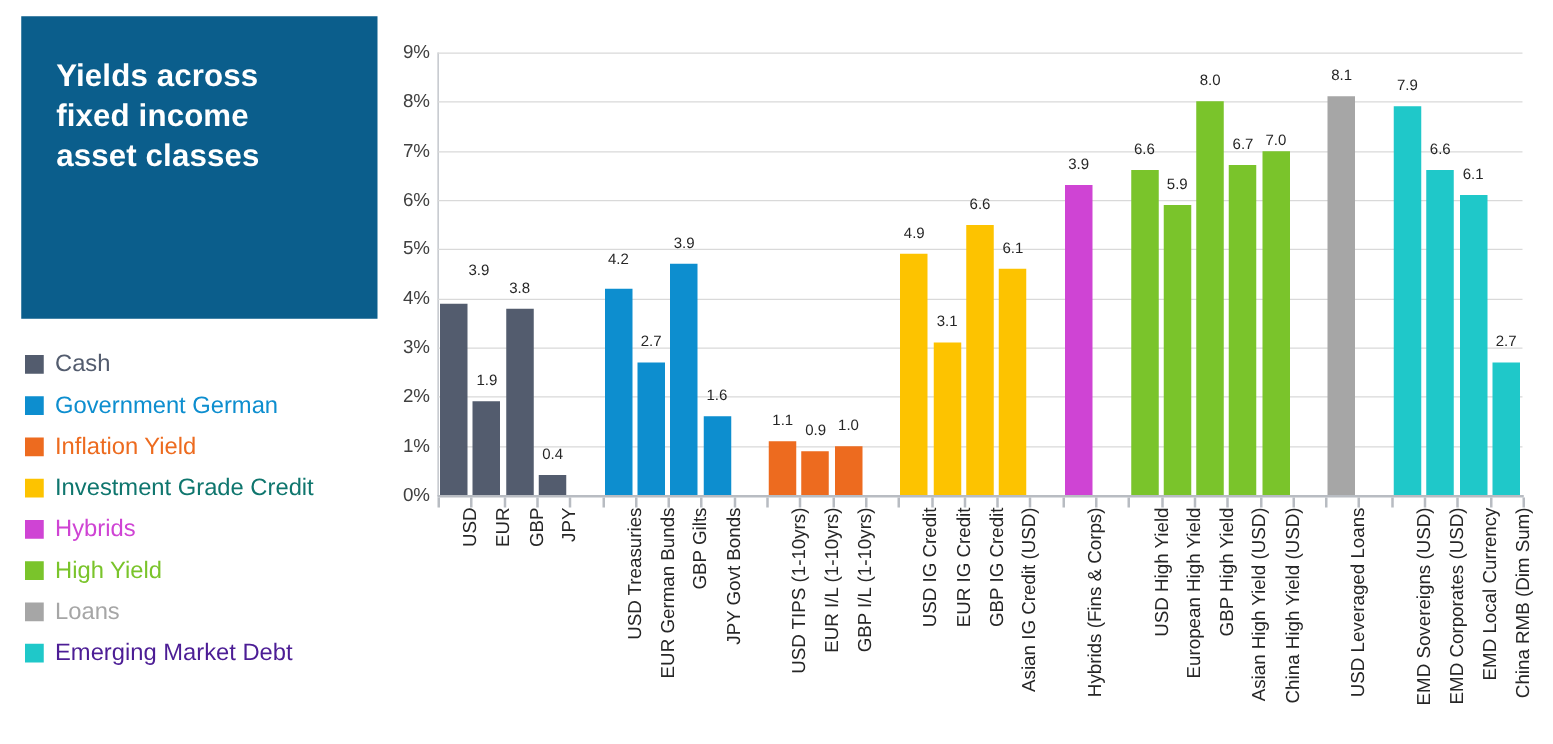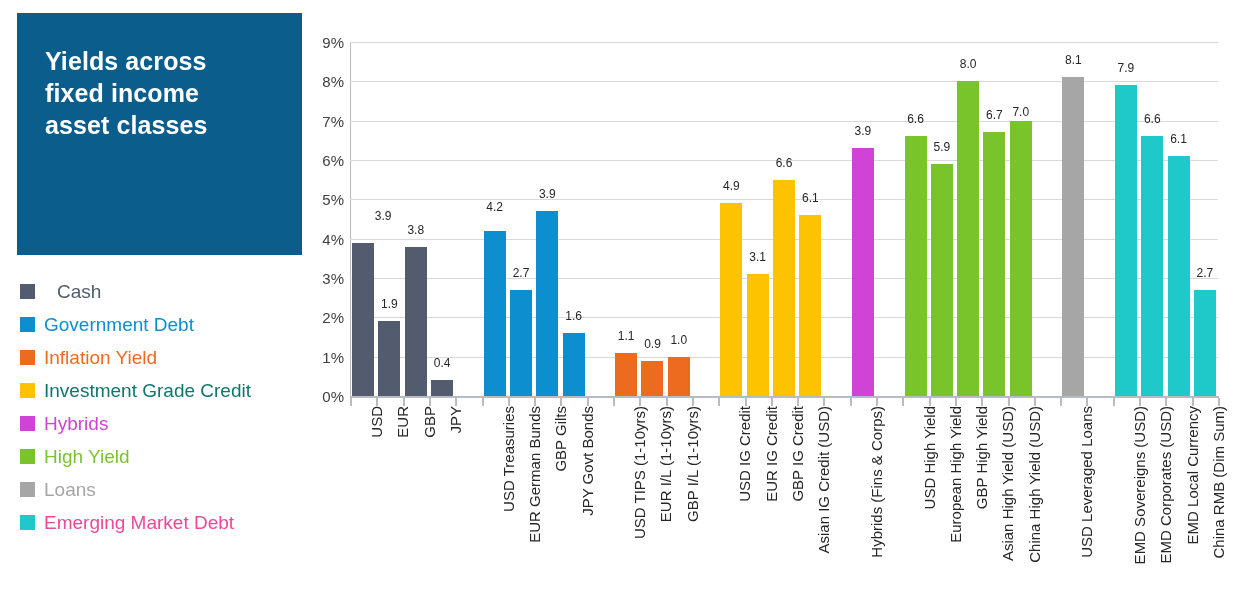--- a/index.html
+++ b/index.html
@@ -158,25 +158,25 @@
 
   <div id="title-block">
     <div id="title-text">Yields across
 fixed income
 asset classes</div>
   </div>
 
   <div id="legend">
       <div class="legend-item">
         <span class="legend-swatch" style="background: rgb(83, 92, 110);"></span>
-        <span class="legend-label" style="color: rgb(83, 92, 110); margin-left: 13px;">Cash</span>
+        <span class="legend-label" style="color: rgb(83, 92, 110);">Cash</span>
       </div>
       <div class="legend-item">
         <span class="legend-swatch" style="background: rgb(13, 142, 207);"></span>
-        <span class="legend-label" style="color: rgb(13, 142, 207);">Government Debt</span>
+        <span class="legend-label" style="color: rgb(13, 142, 207);">Government German</span>
       </div>
       <div class="legend-item">
         <span class="legend-swatch" style="background: rgb(237, 107, 31);"></span>
         <span class="legend-label" style="color: rgb(237, 107, 31);">Inflation Yield</span>
       </div>
       <div class="legend-item">
         <span class="legend-swatch" style="background: rgb(253, 195, 0);"></span>
         <span class="legend-label" style="color: #0f766e;">Investment Grade Credit</span>
       </div>
       <div class="legend-item">
@@ -186,21 +186,21 @@
       <div class="legend-item">
         <span class="legend-swatch" style="background: rgb(122, 196, 43);"></span>
         <span class="legend-label" style="color: rgb(122, 196, 43);">High Yield</span>
       </div>
       <div class="legend-item">
         <span class="legend-swatch" style="background: rgb(166, 166, 166);"></span>
         <span class="legend-label" style="color: rgb(166, 166, 166);">Loans</span>
       </div>
       <div class="legend-item">
         <span class="legend-swatch" style="background: rgb(31, 200, 201);"></span>
-        <span class="legend-label" style="color: #ec4899;">Emerging Market Debt</span>
+        <span class="legend-label" style="color: #4c1d95;">Emerging Market Debt</span>
       </div>
     </div>
 
 </div>
 
 <div id="chart">
   <div id="ylabels">
       <div class="ytick-label" style="top: 396px;">0%</div>
       <div class="ytick-label" style="top: 356.667px;">1%</div>
       <div class="ytick-label" style="top: 317.333px;">2%</div>

